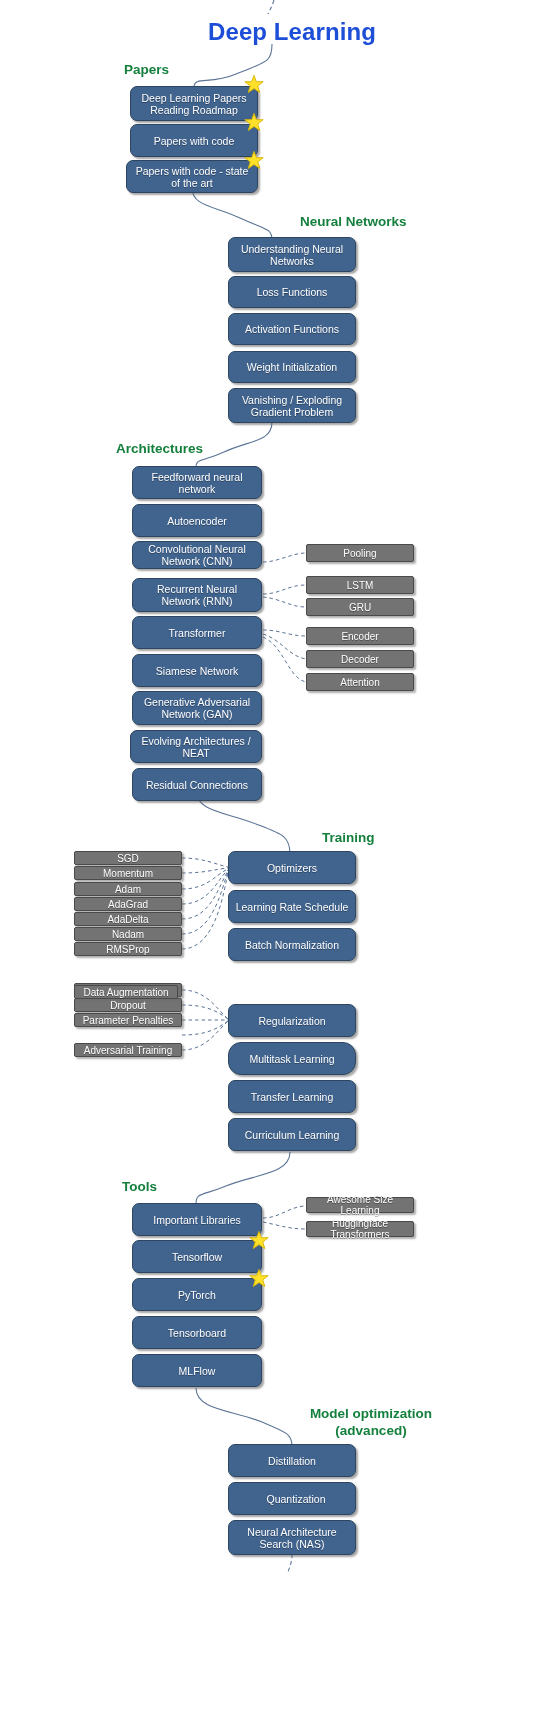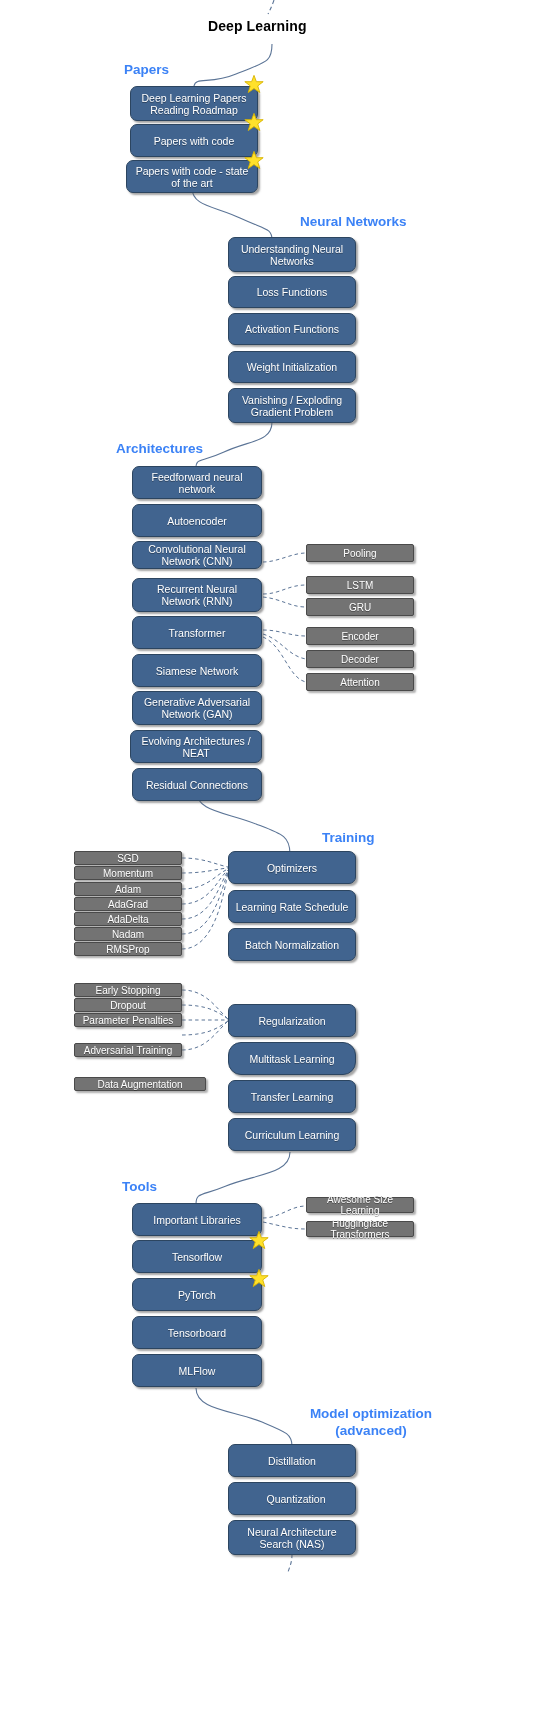--- a/index.html
+++ b/index.html
@@ -7,26 +7,26 @@
   body{
     width:560px;height:1721px;position:relative;overflow:hidden;
     font-family:"Liberation Sans","DejaVu Sans",sans-serif;
     -webkit-font-smoothing:antialiased;
   }
   #canvas{position:absolute;left:0;top:0;width:560px;height:1721px;}
   #edges{position:absolute;left:0;top:0;width:560px;height:1721px;pointer-events:none;}
 
   
   .maintitle{
-    position:absolute;font-size:14px;font-weight:bold;color:#000000;
+    position:absolute;font-size:24px;font-weight:bold;color:#1d4ed8;
     white-space:nowrap;letter-spacing:.1px;
   }
   
   .section-title{
-    position:absolute;font-size:13.5px;font-weight:bold;color:#3b82f6;
+    position:absolute;font-size:13.5px;font-weight:bold;color:#15803d;
     white-space:nowrap;line-height:1.25;
   }
   .section-title.two-line{text-align:center;}
 
   
   .node{
     position:absolute;box-sizing:border-box;
     background:#41648f;
     border:1px solid #2c4560;
     border-radius:7px;
@@ -248,21 +248,21 @@
 
   <div class="subnode" style="left:74px;top:983px;width:108px;height:14px;">
     <span>Early Stopping</span>
   </div>
   <div class="subnode" style="left:74px;top:998px;width:108px;height:14px;">
     <span>Dropout</span>
   </div>
   <div class="subnode" style="left:74px;top:1013px;width:108px;height:14px;">
     <span>Parameter Penalties</span>
   </div>
-  <div class="subnode" style="left:74px;top:1077px;width:132px;height:14px;">
+  <div class="subnode" style="left:74px;top:985px;width:104px;height:14px;">
     <span>Data Augmentation</span>
   </div>
   <div class="subnode" style="left:74px;top:1043px;width:108px;height:14px;">
     <span>Adversarial Training</span>
   </div>
 
   <div class="node" style="left:132px;top:1203px;width:130px;height:33px;">
     <span>Important Libraries</span>
   </div>
   <div class="node" style="left:132px;top:1240px;width:130px;height:33px;">

